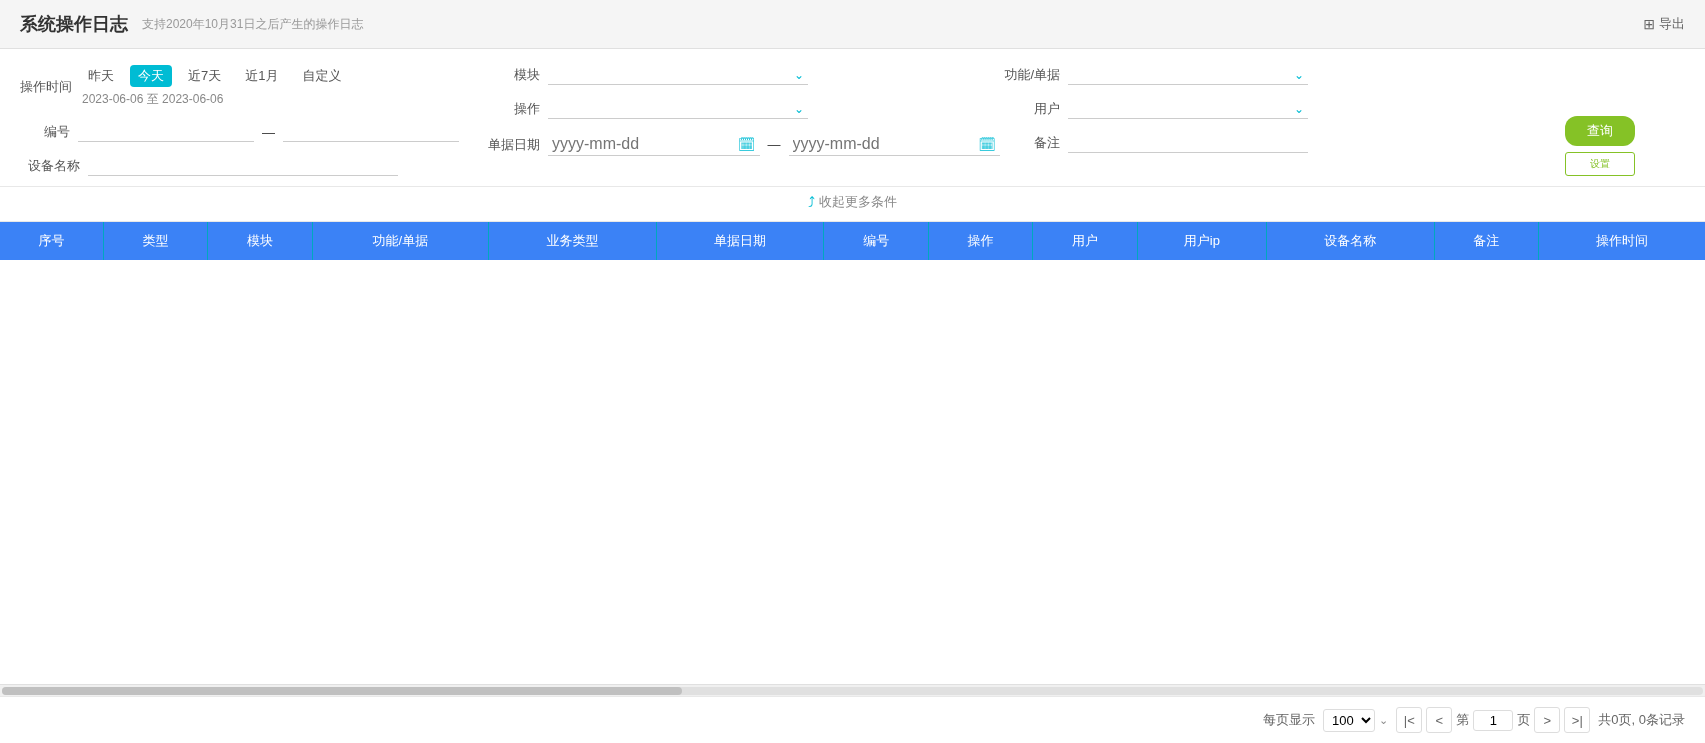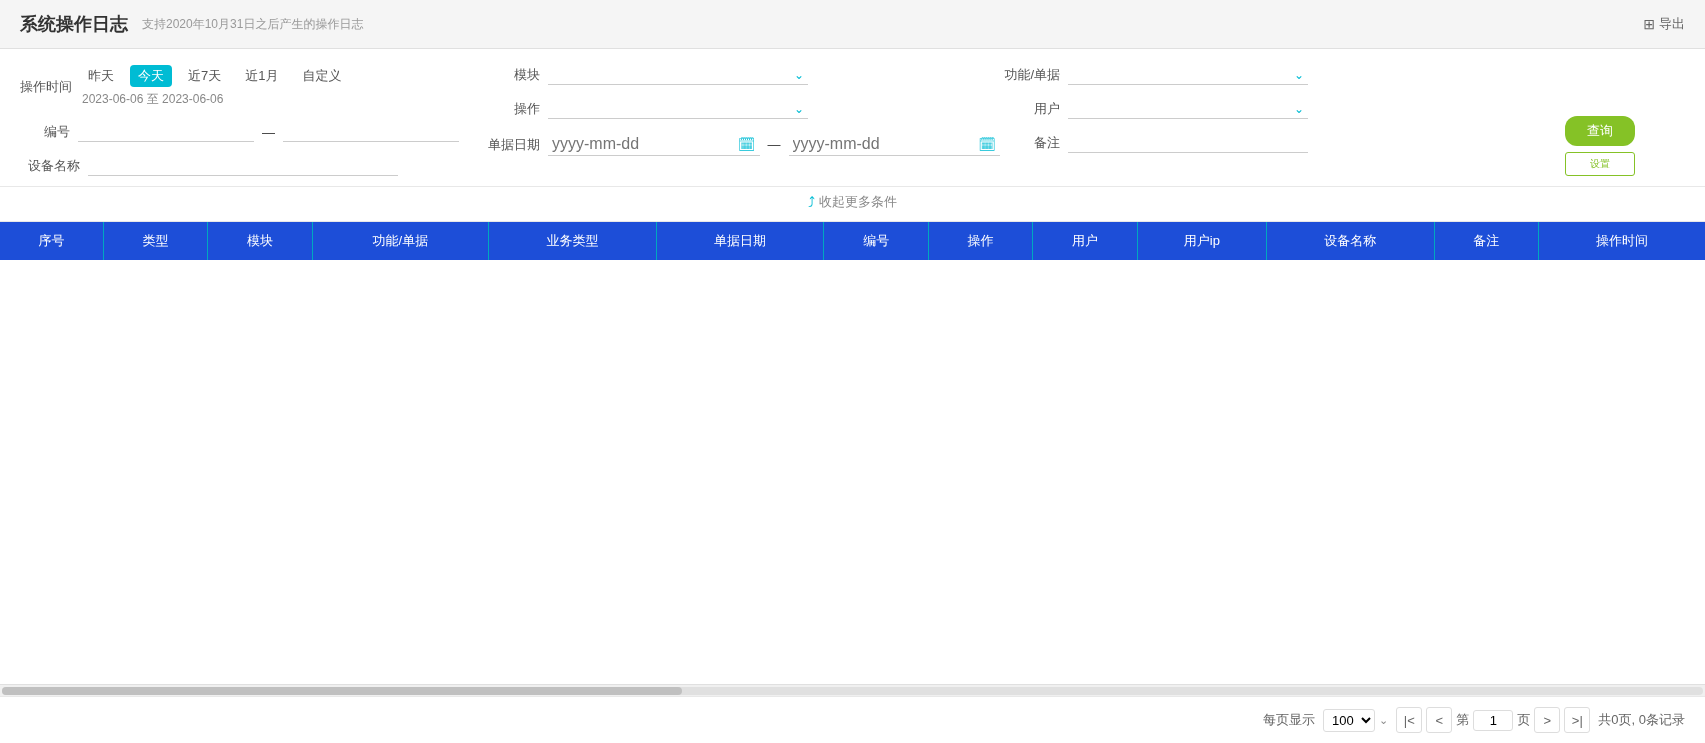--- a/index.html
+++ b/index.html
@@ -122,21 +122,21 @@
 
     
     .table-wrapper {
       flex: 1; overflow: hidden; background: #fff;
       margin: 0;
     }
     .data-table {
       width: 100%; border-collapse: collapse;
     }
     .data-table thead tr {
-      background: #1d4ed8;
+      background: #3b82f6;
     }
     .data-table thead th {
       color: #fff; font-size: 13px; font-weight: normal;
       padding: 10px 8px; text-align: center;
       border-right: 1px solid #00a8bf;
       white-space: nowrap;
     }
     .data-table thead th:last-child { border-right: none; }
 
     

